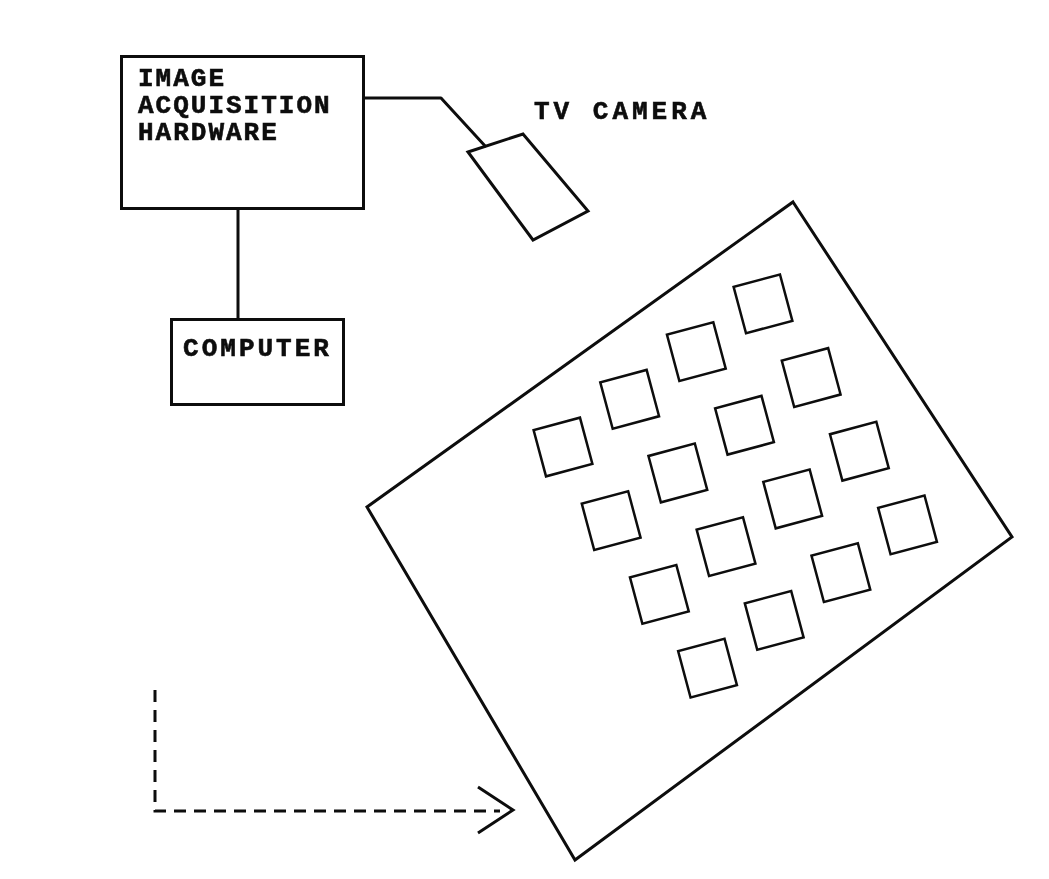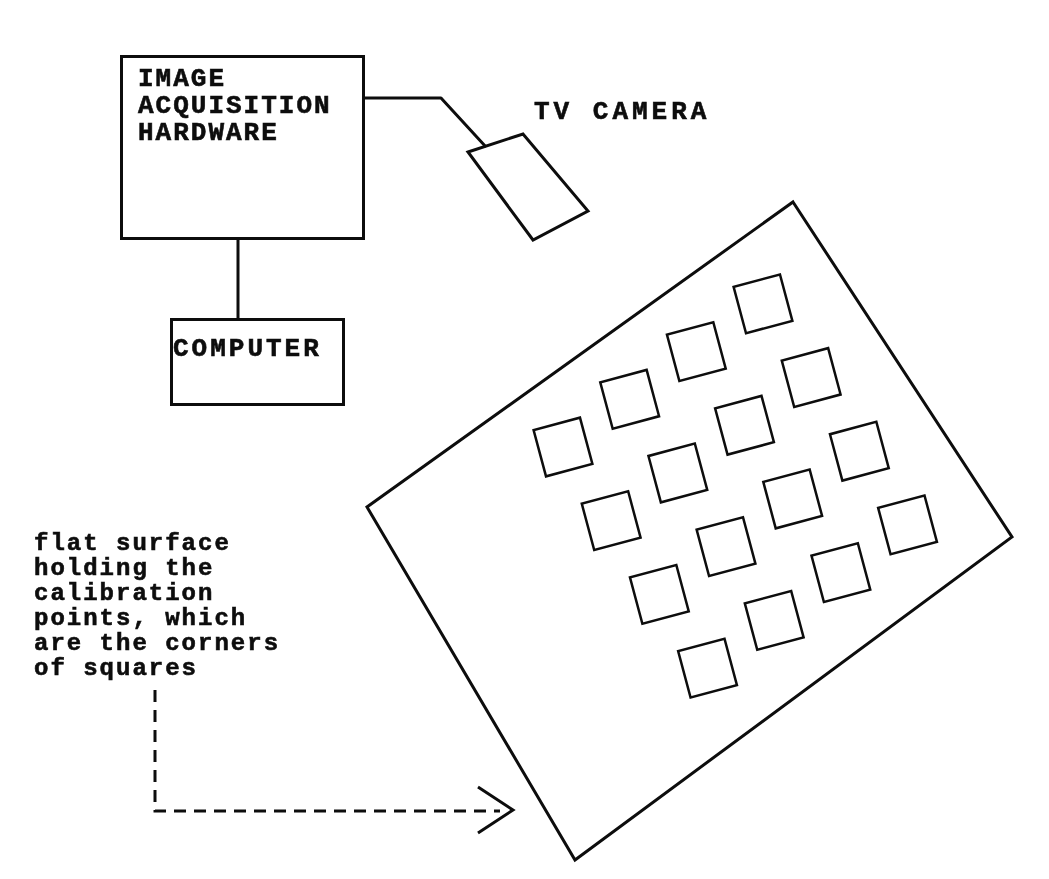--- a/index.html
+++ b/index.html
@@ -16,28 +16,29 @@
     font-weight:700;
     white-space:pre-line;
     -webkit-text-stroke:0.6px #0d0d0d;
   }
   .box{
     position:absolute;
     border:3px solid #0d0d0d;
     background:#ffffff;
     box-sizing:border-box;
   }
-  .box-iah{left:120px;top:55px;width:245px;height:185px;}
+  .box-iah{left:120px;top:55px;width:245px;height:155px;}
   .box-iah .typewriter{
     position:absolute;left:15px;top:8px;
     font-size:26px;line-height:27px;letter-spacing:2px;
   }
   .box-computer{left:170px;top:318px;width:175px;height:88px;}
   .box-computer .typewriter{
     position:absolute;left:0;top:14px;width:100%;
+    text-align:center;
     font-size:26px;line-height:28px;letter-spacing:3px;
   }
   .tv-camera-label{
     position:absolute;left:534px;top:97px;
     font-size:26px;letter-spacing:4px;text-align:right;
   }
   .surface-caption{
     position:absolute;left:34px;top:531px;
     font-size:24px;line-height:25px;letter-spacing:2px;
   }
@@ -85,20 +86,14 @@
 ACQUISITION
 HARDWARE</div>
   </div>
 
   <div class="box box-computer">
     <div class="typewriter">COMPUTER</div>
   </div>
 
   <div class="typewriter tv-camera-label">TV CAMERA</div>
 
-  <div class="typewriter surface-caption">flat surface
-holding the
-calibration
-points, which
-are the corners
-of squares</div>
 
 </div>
 
 </body></html>

